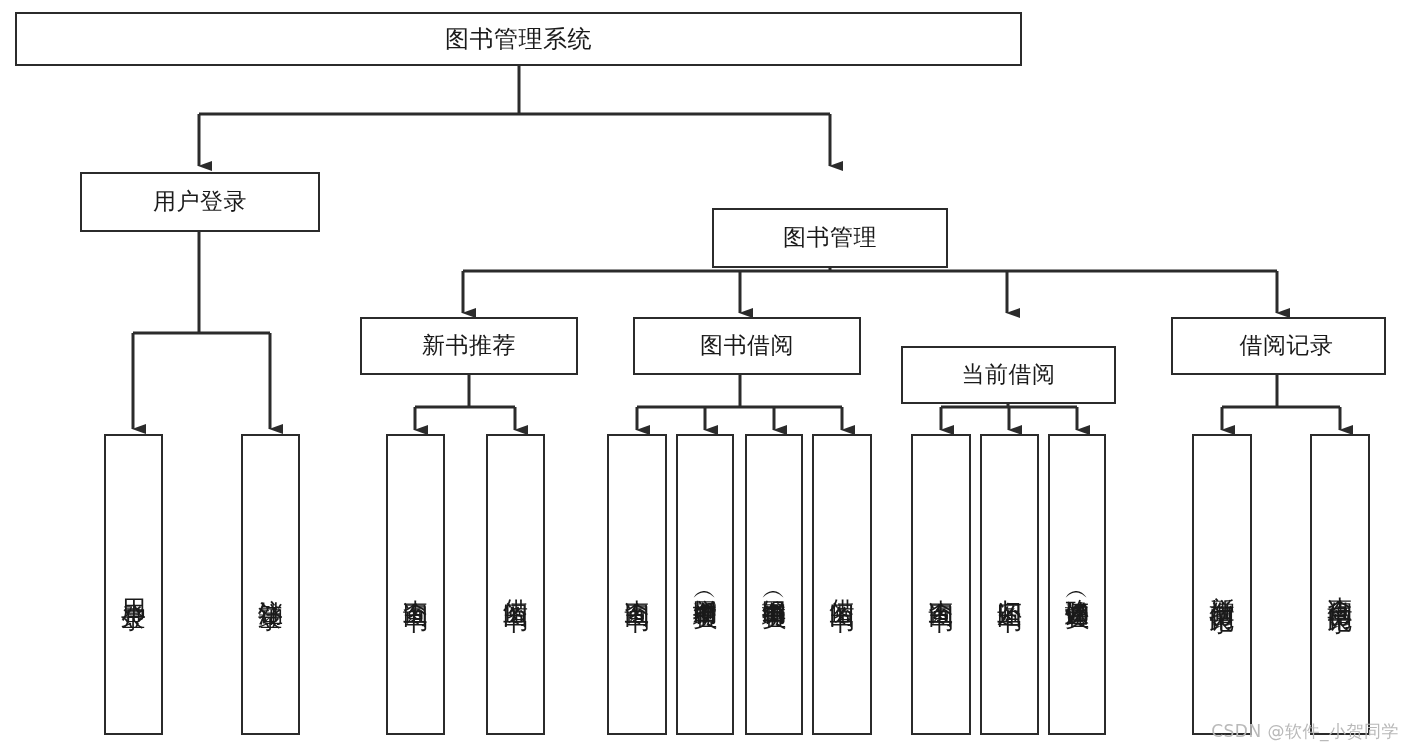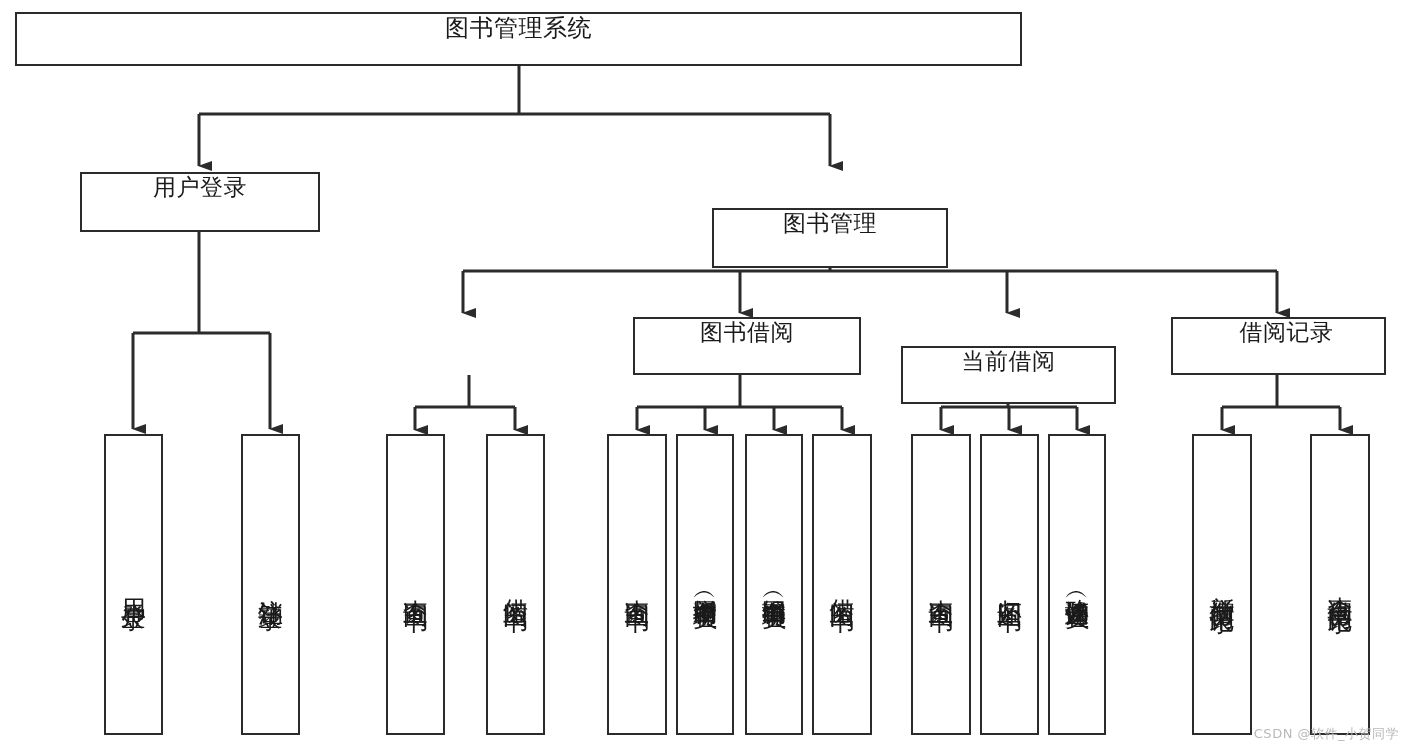--- a/index.html
+++ b/index.html
@@ -25,20 +25,21 @@
     width: 1405px;
     height: 747px;
     pointer-events: none;
   }
   .node {
     position: absolute;
     box-sizing: border-box;
     background: #ffffff;
     border: 2px solid #2b2b2b;
     display: flex;
+    align-items: center;
     justify-content: center;
     z-index: 2;
   }
   .node .node-label {
     color: #1a1a1a;
     line-height: 1.18;
     text-align: center;
     white-space: nowrap;
   }
   
@@ -65,21 +66,21 @@
     overflow: visible;
   }
   .node.vert.narrow .node-label {
     font-size: 24px;
     letter-spacing: 1px;
   }
   #watermark {
     position: absolute;
     right: 6px;
     bottom: 4px;
-    font-size: 13px;
+    font-size: 17px;
     color: #b9b9b9;
     letter-spacing: 0.5px;
     z-index: 5;
     white-space: nowrap;
     font-family: "DejaVu Sans", "Liberation Sans", sans-serif;
   }
 </style>
 </head>
 <body>
 
@@ -139,20 +140,23 @@
     <span class="node-label">图书管理系统</span>
   </div>
 
   <div class="node horiz" style="left:80px; top:172px; width:240px; height:60px;">
     <span class="node-label">用户登录</span>
   </div>
   <div class="node horiz" style="left:712px; top:172px; width:236px; height:60px;margin-top:36px;">
     <span class="node-label">图书管理</span>
   </div>
 
+  <div class="node horiz" style="left:360px; top:317px; width:218px; height:58px;">
+    <span class="node-label">新书推荐</span>
+  </div>
   <div class="node horiz" style="left:633px; top:317px; width:228px; height:58px;">
     <span class="node-label">图书借阅</span>
   </div>
   <div class="node horiz" style="left:901px; top:308px; width:215px; height:58px;margin-top:38px;">
     <span class="node-label">当前借阅</span>
   </div>
   <div class="node horiz" style="left:1171px; top:317px; width:215px; height:58px;padding-left:16px;">
     <span class="node-label">借阅记录</span>
   </div>
 

